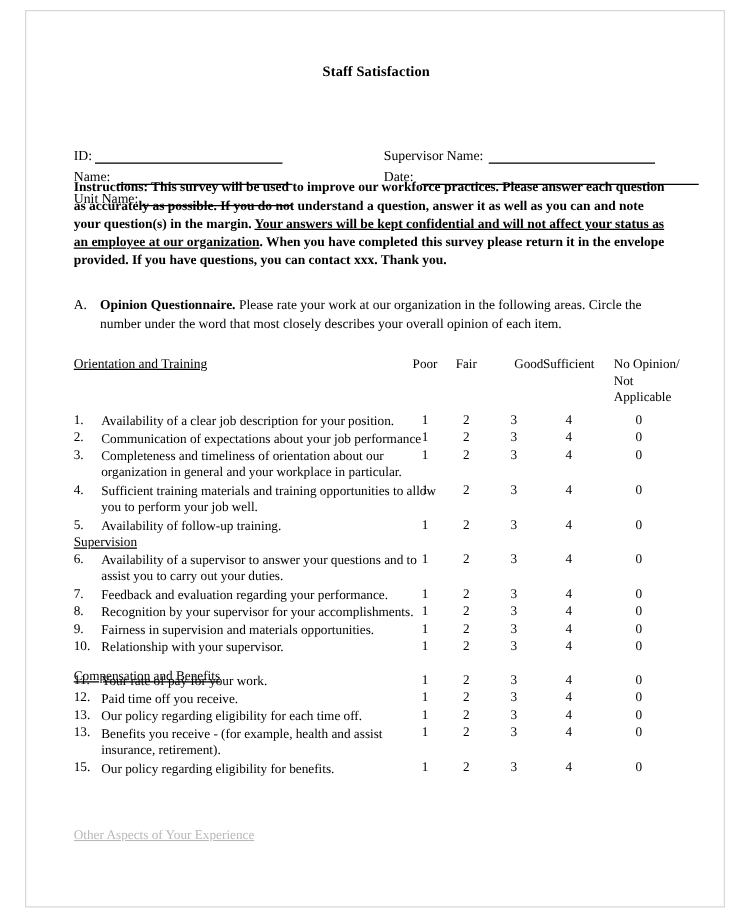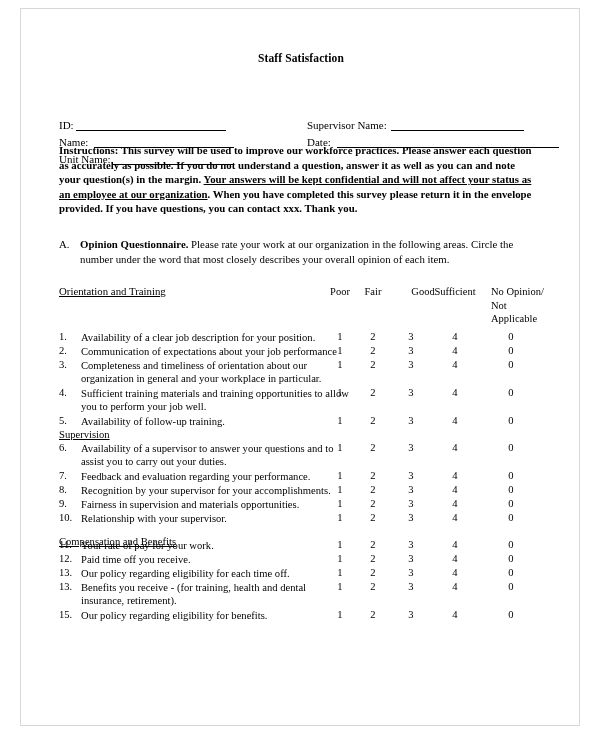--- a/index.html
+++ b/index.html
@@ -414,21 +414,21 @@
           <span class="q-opts">
             <span class="opt o1">1</span>
             <span class="opt o2">2</span>
             <span class="opt o3">3</span>
             <span class="opt o4">4</span>
             <span class="opt o0">0</span>
           </span>
         </div>
         <div class="q-row" style="top: 250px;">
           <span class="q-num">13.</span>
-          <span class="q-text">Benefits you receive - (for training, health and dental insurance, retirement).</span>
+          <span class="q-text">Benefits you receive - (for example, health and assist insurance, retirement).</span>
           <span class="q-opts">
             <span class="opt o1">1</span>
             <span class="opt o2">2</span>
             <span class="opt o3">3</span>
             <span class="opt o4">4</span>
             <span class="opt o0">0</span>
           </span>
         </div>
         <div class="q-row" style="top: 278px;">
           <span class="q-num">15.</span>
@@ -436,15 +436,18 @@
           <span class="q-opts">
             <span class="opt o1">1</span>
             <span class="opt o2">2</span>
             <span class="opt o3">3</span>
             <span class="opt o4">4</span>
             <span class="opt o0">0</span>
           </span>
         </div>
       </div>
 
+    <div class="cutoff">
+      <span>Other Aspects of Your Experience</span>
+    </div>
 
   </div>
 </div>
 
 </body></html>

